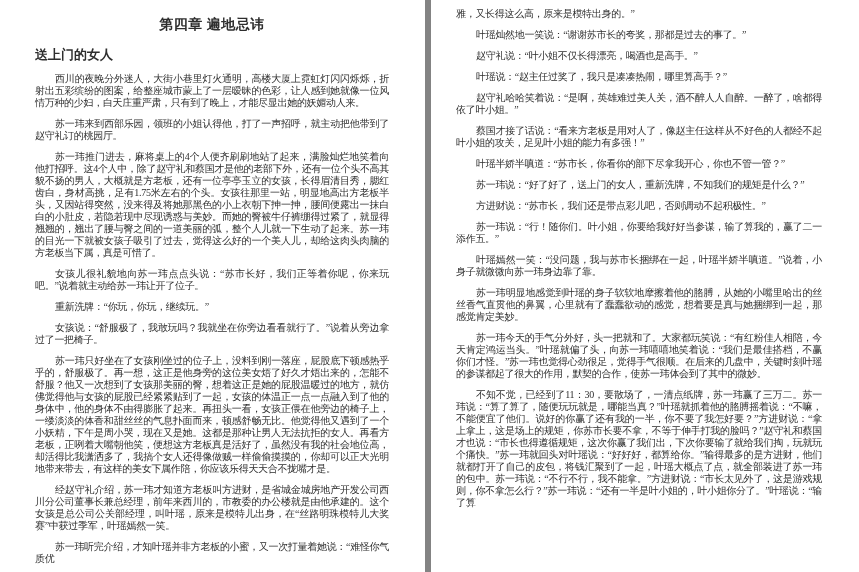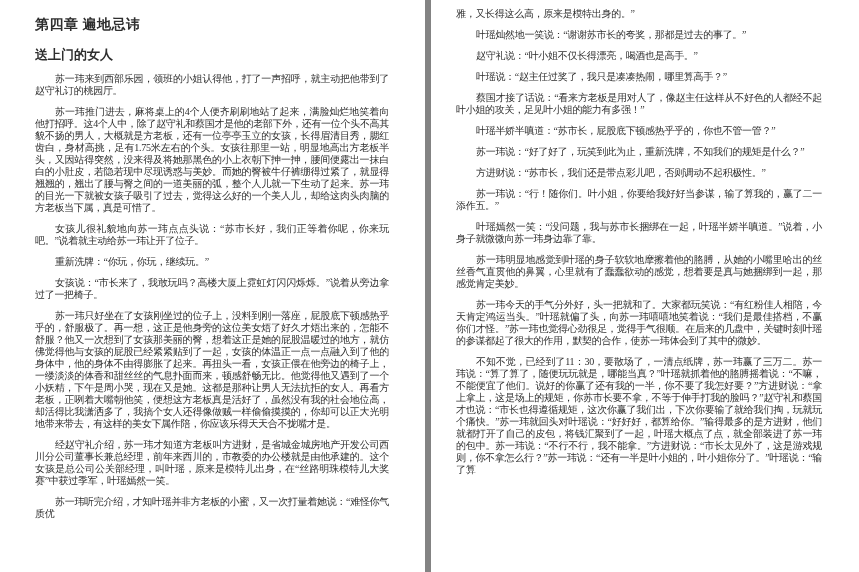--- a/index.html
+++ b/index.html
@@ -34,20 +34,21 @@
     position: absolute;
     left: 425px;
     top: 0;
     width: 6px;
     height: 572px;
     background: #838383;
   }
   .chapter-title {
     font-size: 14px;
     font-weight: bold;
+    text-align: center;
     margin: 4px 0 12px 0;
     letter-spacing: 0.5px;
   }
   .section-title {
     font-size: 13px;
     font-weight: bold;
     text-align: left;
     margin: 0 0 1px 0;
     font-family: Liberation Mono, monospace;
   }
@@ -62,42 +63,44 @@
   .page-right .para:first-child { margin-top: 3px; }
 </style>
 </head>
 <body>
 
 <div class="screen">
   <div class="page page-left">
     <h1 class="chapter-title">第四章 遍地忌讳</h1>
     <h2 class="section-title">送上门的女人</h2>
     <div class="page-body">
+        <p class="para indent">西川的夜晚分外迷人，大街小巷里灯火通明，高楼大厦上霓虹灯闪闪烁烁，折射出五彩缤纷的图案，给整座城市蒙上了一层暧昧的色彩，让人感到她就像一位风情万种的少妇，白天庄重严肃，只有到了晚上，才能尽显出她的妖媚动人来。</p>
         <p class="para indent">苏一玮来到西部乐园，领班的小姐认得他，打了一声招呼，就主动把他带到了赵守礼订的桃园厅。</p>
         <p class="para indent">苏一玮推门进去，麻将桌上的4个人便齐刷刷地站了起来，满脸灿烂地笑着向他打招呼。这4个人中，除了赵守礼和蔡国才是他的老部下外，还有一位个头不高其貌不扬的男人，大概就是方老板，还有一位亭亭玉立的女孩，长得眉清目秀，腮红齿白，身材高挑，足有1.75米左右的个头。女孩往那里一站，明显地高出方老板半头，又因站得突然，没来得及将她那黑色的小上衣朝下抻一抻，腰间便露出一抹白白的小肚皮，若隐若现中尽现诱惑与美妙。而她的臀被牛仔裤绷得过紧了，就显得翘翘的，翘出了腰与臀之间的一道美丽的弧，整个人儿就一下生动了起来。苏一玮的目光一下就被女孩子吸引了过去，觉得这么好的一个美人儿，却给这肉头肉脑的方老板当下属，真是可惜了。</p>
         <p class="para indent">女孩儿很礼貌地向苏一玮点点头说：“苏市长好，我们正等着你呢，你来玩吧。”说着就主动给苏一玮让开了位子。</p>
         <p class="para indent">重新洗牌：“你玩，你玩，继续玩。”</p>
-        <p class="para indent">女孩说：“市长来了，我敢玩吗？高楼大厦上霓虹灯闪闪烁烁。”说着从旁边拿过了一把椅子。</p>
+        <p class="para indent">女孩说：“舒服极了，我敢玩吗？我就坐在你旁边看看就行了。”说着从旁边拿过了一把椅子。</p>
         <p class="para indent">苏一玮只好坐在了女孩刚坐过的位子上，没料到刚一落座，屁股底下顿感热乎乎的，舒服极了。再一想，这正是他身旁的这位美女焐了好久才焐出来的，怎能不舒服？他又一次想到了女孩那美丽的臀，想着这正是她的屁股温暖过的地方，就仿佛觉得他与女孩的屁股已经紧紧贴到了一起，女孩的体温正一点一点融入到了他的身体中，他的身体不由得膨胀了起来。再扭头一看，女孩正偎在他旁边的椅子上，一缕淡淡的体香和甜丝丝的气息扑面而来，顿感舒畅无比。他觉得他又遇到了一个小妖精，下午是周小哭，现在又是她。这都是那种让男人无法抗拒的女人。再看方老板，正咧着大嘴朝他笑，便想这方老板真是活好了，虽然没有我的社会地位高，却活得比我潇洒多了，我搞个女人还得像做贼一样偷偷摸摸的，你却可以正大光明地带来带去，有这样的美女下属作陪，你应该乐得天天合不拢嘴才是。</p>
         <p class="para indent">经赵守礼介绍，苏一玮才知道方老板叫方进财，是省城金城房地产开发公司西川分公司董事长兼总经理，前年来西川的，市教委的办公楼就是由他承建的。这个女孩是总公司公关部经理，叫叶瑶，原来是模特儿出身，在“丝路明珠模特儿大奖赛”中获过季军，叶瑶嫣然一笑。</p>
         <p class="para indent">苏一玮听完介绍，才知叶瑶并非方老板的小蜜，又一次打量着她说：“难怪你气质优</p>
       </div>
   </div>
 
   <div class="divider"></div>
 
   <div class="page page-right">
     <div class="page-body">
         <p class="para">雅，又长得这么高，原来是模特出身的。”</p>
         <p class="para indent">叶瑶灿然地一笑说：“谢谢苏市长的夸奖，那都是过去的事了。”</p>
         <p class="para indent">赵守礼说：“叶小姐不仅长得漂亮，喝酒也是高手。”</p>
         <p class="para indent">叶瑶说：“赵主任过奖了，我只是凑凑热闹，哪里算高手？”</p>
+        <p class="para indent">赵守礼哈哈笑着说：“是啊，英雄难过美人关，酒不醉人人自醉。一醉了，啥都得依了叶小姐。”</p>
         <p class="para indent">蔡国才接了话说：“看来方老板是用对人了，像赵主任这样从不好色的人都经不起叶小姐的攻关，足见叶小姐的能力有多强！”</p>
-        <p class="para indent">叶瑶半娇半嗔道：“苏市长，屁股底下顿感热乎乎的，你也不管一管？”</p>
-        <p class="para indent">苏一玮说：“好了好了，玩笑到此为止，重新洗牌，不知我们的规矩是什么？”</p>
+        <p class="para indent">叶瑶半娇半嗔道：“苏市长，你看你的部下尽拿我开心，你也不管一管？”</p>
+        <p class="para indent">苏一玮说：“好了好了，送上门的女人，重新洗牌，不知我们的规矩是什么？”</p>
         <p class="para indent">方进财说：“苏市长，我们还是带点彩儿吧，否则调动不起积极性。”</p>
         <p class="para indent">苏一玮说：“行！随你们。叶小姐，你要给我好好当参谋，输了算我的，赢了二一添作五。”</p>
         <p class="para indent">叶瑶嫣然一笑：“没问题，我与苏市长捆绑在一起，叶瑶半娇半嗔道。”说着，小身子就微微向苏一玮身边靠了靠。</p>
         <p class="para indent">苏一玮明显地感觉到叶瑶的身子软软地摩擦着他的胳膊，从她的小嘴里哈出的丝丝香气直贯他的鼻翼，心里就有了蠢蠢欲动的感觉，想着要是真与她捆绑到一起，那感觉肯定美妙。</p>
         <p class="para indent">苏一玮今天的手气分外好，头一把就和了。大家都玩笑说：“有红粉佳人相陪，今天肯定鸿运当头。”叶瑶就偏了头，向苏一玮嘻嘻地笑着说：“我们是最佳搭档，不赢你们才怪。”苏一玮也觉得心劲很足，觉得手气很顺。在后来的几盘中，关键时刻叶瑶的参谋都起了很大的作用，默契的合作，使苏一玮体会到了其中的微妙。</p>
         <p class="para indent">不知不觉，已经到了11：30，要散场了，一清点纸牌，苏一玮赢了三万二。苏一玮说：“算了算了，随便玩玩就是，哪能当真？”叶瑶就抓着他的胳膊摇着说：“不嘛，不能便宜了他们。说好的你赢了还有我的一半，你不要了我怎好要？”方进财说：“拿上拿上，这是场上的规矩，你苏市长要不拿，不等于伸手打我的脸吗？”赵守礼和蔡国才也说：“市长也得遵循规矩，这次你赢了我们出，下次你要输了就给我们掏，玩就玩个痛快。”苏一玮就回头对叶瑶说：“好好好，都算给你。”输得最多的是方进财，他们就都打开了自己的皮包，将钱汇聚到了一起，叶瑶大概点了点，就全部装进了苏一玮的包中。苏一玮说：“不行不行，我不能拿。”方进财说：“市长太见外了，这是游戏规则，你不拿怎么行？”苏一玮说：“还有一半是叶小姐的，叶小姐你分了。”叶瑶说：“输了算</p>
       </div>
   </div>
 </div>
 

